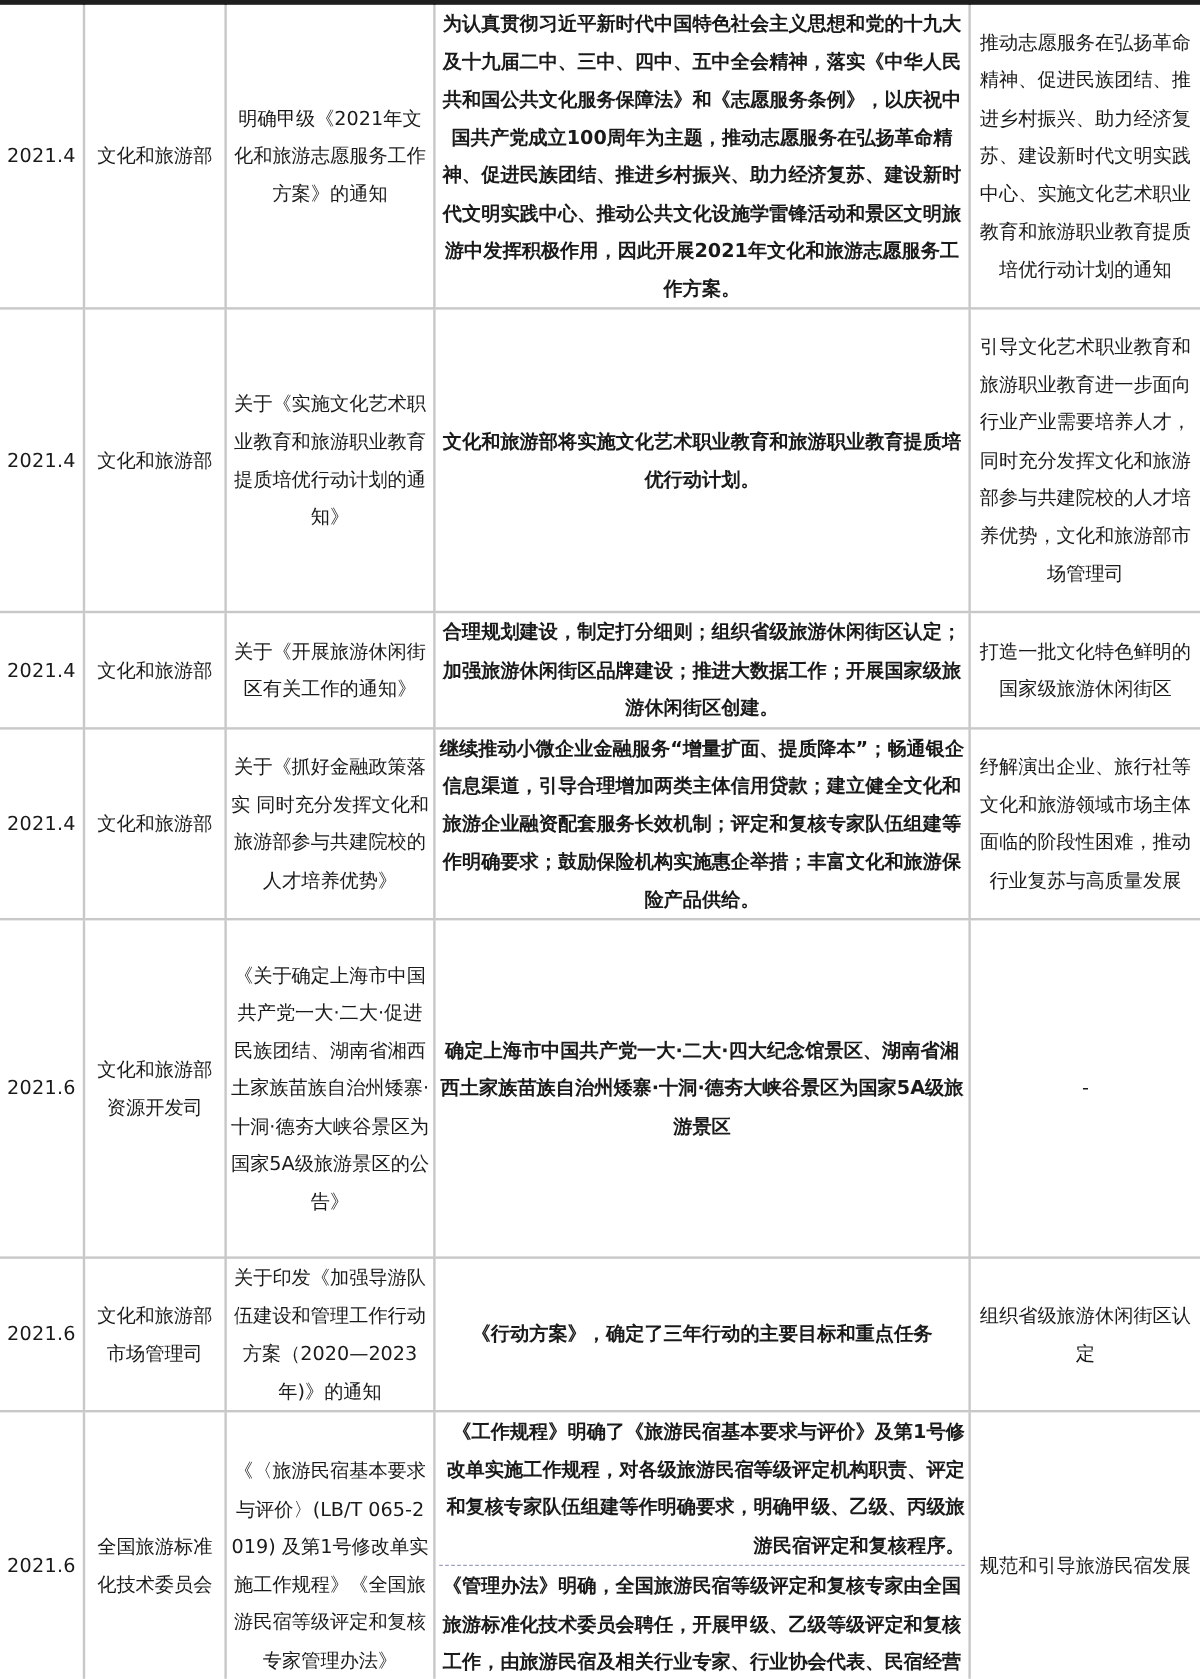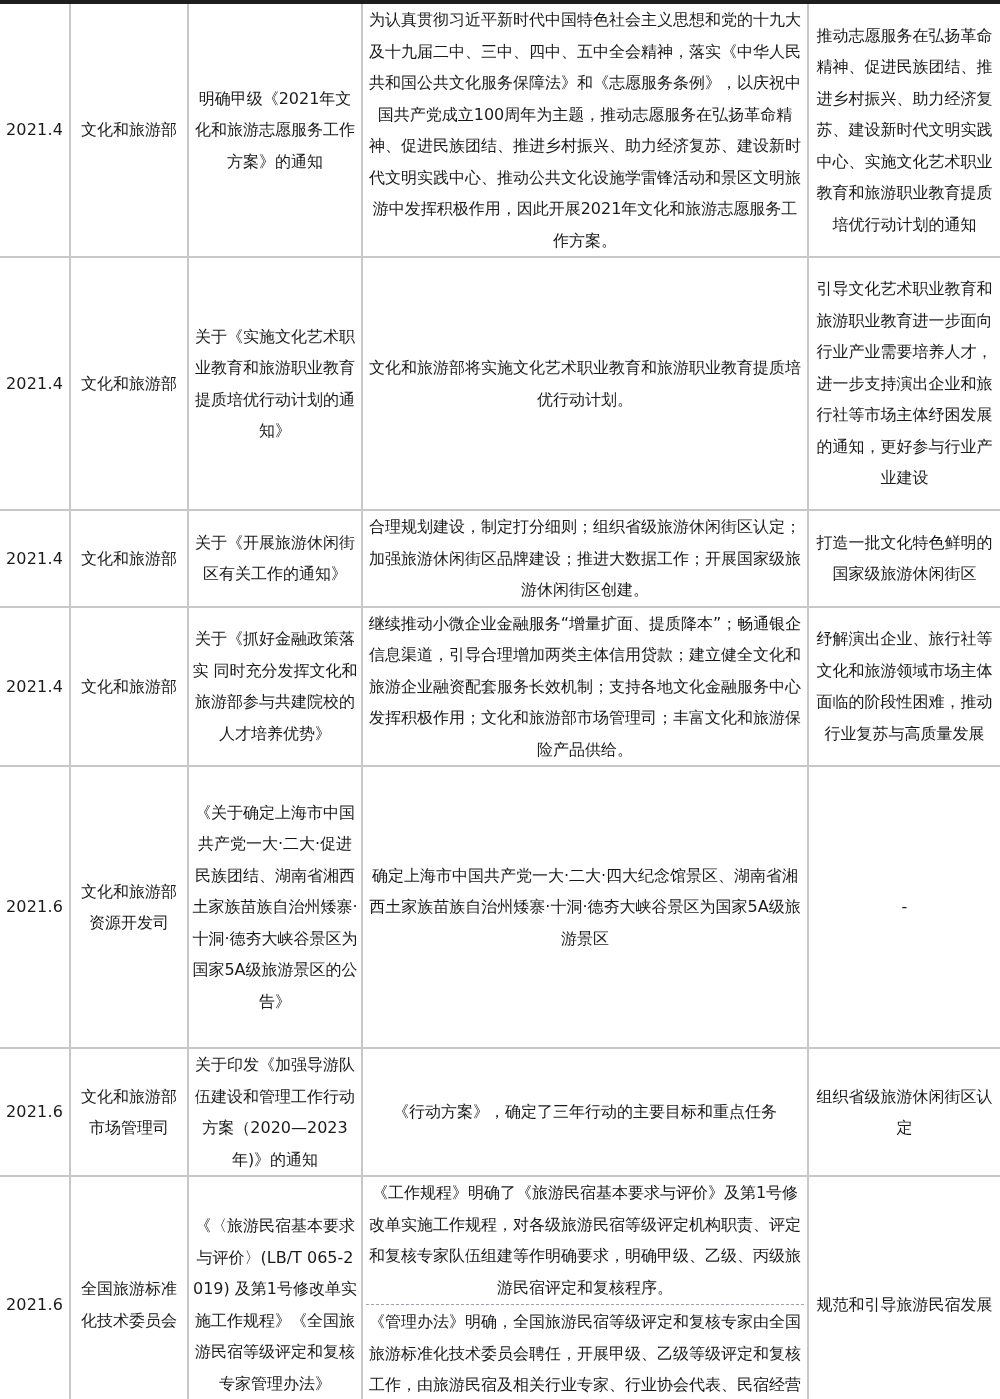--- a/index.html
+++ b/index.html
@@ -39,24 +39,25 @@
       font-size: 16px;
       line-height: 31.5px;
       padding: 0 3px;
       word-break: break-all;
     }
     table.policy tr:first-child td { border-top: none; }
     table.policy tr:last-child td { border-bottom: none; }
     table.policy td:first-child { border-left: none; }
     table.policy td:last-child { border-right: none; }
     td.c-date { font-size: 16px; letter-spacing: 0.2px; }
-    td.c-content { text-align: center; }
+    td.c-content { text-align: center; font-weight: bold; }
     .split-a {
       border-bottom: 1px dashed #9aa0c0;
       padding-bottom: 1px;
+      text-align: right;
     }
     .split-b { padding-top: 1px; }
   </style>
 </head>
 <body>
 
 <div class="wrap">
   <table class="policy">
     <colgroup>
       <col style="width:70px">
@@ -73,36 +74,36 @@
         <td>明确甲级《2021年文化和旅游志愿服务工作方案》的通知</td>
         <td class="c-content">为认真贯彻习近平新时代中国特色社会主义思想和党的十九大及十九届二中、三中、四中、五中全会精神，落实《中华人民共和国公共文化服务保障法》和《志愿服务条例》，以庆祝中国共产党成立100周年为主题，推动志愿服务在弘扬革命精神、促进民族团结、推进乡村振兴、助力经济复苏、建设新时代文明实践中心、推动公共文化设施学雷锋活动和景区文明旅游中发挥积极作用，因此开展2021年文化和旅游志愿服务工作方案。</td>
         <td>推动志愿服务在弘扬革命精神、促进民族团结、推进乡村振兴、助力经济复苏、建设新时代文明实践中心、实施文化艺术职业教育和旅游职业教育提质培优行动计划的通知</td>
       </tr>
 
       <tr style="height:253px">
         <td class="c-date">2021.4</td>
         <td>文化和旅游部</td>
         <td>关于《实施文化艺术职业教育和旅游职业教育提质培优行动计划的通知》</td>
         <td class="c-content">文化和旅游部将实施文化艺术职业教育和旅游职业教育提质培优行动计划。</td>
-        <td>引导文化艺术职业教育和旅游职业教育进一步面向行业产业需要培养人才，进一步支持演出企业和旅行社等市场主体纾困发展的通知，更好参与行业产业建设</td>
+        <td>引导文化艺术职业教育和旅游职业教育进一步面向行业产业需要培养人才，同时充分发挥文化和旅游部参与共建院校的人才培养优势，文化和旅游部市场管理司</td>
       </tr>
 
       <tr style="height:93px">
         <td class="c-date">2021.4</td>
         <td>文化和旅游部</td>
         <td>关于《开展旅游休闲街区有关工作的通知》</td>
         <td class="c-content">合理规划建设，制定打分细则；组织省级旅游休闲街区认定；加强旅游休闲街区品牌建设；推进大数据工作；开展国家级旅游休闲街区创建。</td>
         <td>打造一批文化特色鲜明的国家级旅游休闲街区</td>
       </tr>
 
       <tr style="height:130px">
         <td class="c-date">2021.4</td>
         <td>文化和旅游部</td>
         <td>关于《抓好金融政策落实 同时充分发挥文化和旅游部参与共建院校的人才培养优势》</td>
-        <td class="c-content">继续推动小微企业金融服务“增量扩面、提质降本”；畅通银企信息渠道，引导合理增加两类主体信用贷款；建立健全文化和旅游企业融资配套服务长效机制；支持各地文化金融服务中心发挥积极作用；文化和旅游部市场管理司；丰富文化和旅游保险产品供给。</td>
+        <td class="c-content">继续推动小微企业金融服务“增量扩面、提质降本”；畅通银企信息渠道，引导合理增加两类主体信用贷款；建立健全文化和旅游企业融资配套服务长效机制；评定和复核专家队伍组建等作明确要求；鼓励保险机构实施惠企举措；丰富文化和旅游保险产品供给。</td>
         <td>纾解演出企业、旅行社等文化和旅游领域市场主体面临的阶段性困难，推动行业复苏与高质量发展</td>
       </tr>
 
       <tr style="height:282px">
         <td class="c-date">2021.6</td>
         <td>文化和旅游部资源开发司</td>
         <td>《关于确定上海市中国共产党一大·二大·促进民族团结、湖南省湘西土家族苗族自治州矮寨·十洞·德夯大峡谷景区为国家5A级旅游景区的公告》</td>
         <td class="c-content">确定上海市中国共产党一大·二大·四大纪念馆景区、湖南省湘西土家族苗族自治州矮寨·十洞·德夯大峡谷景区为国家5A级旅游景区</td>
         <td>-</td>
       </tr>

